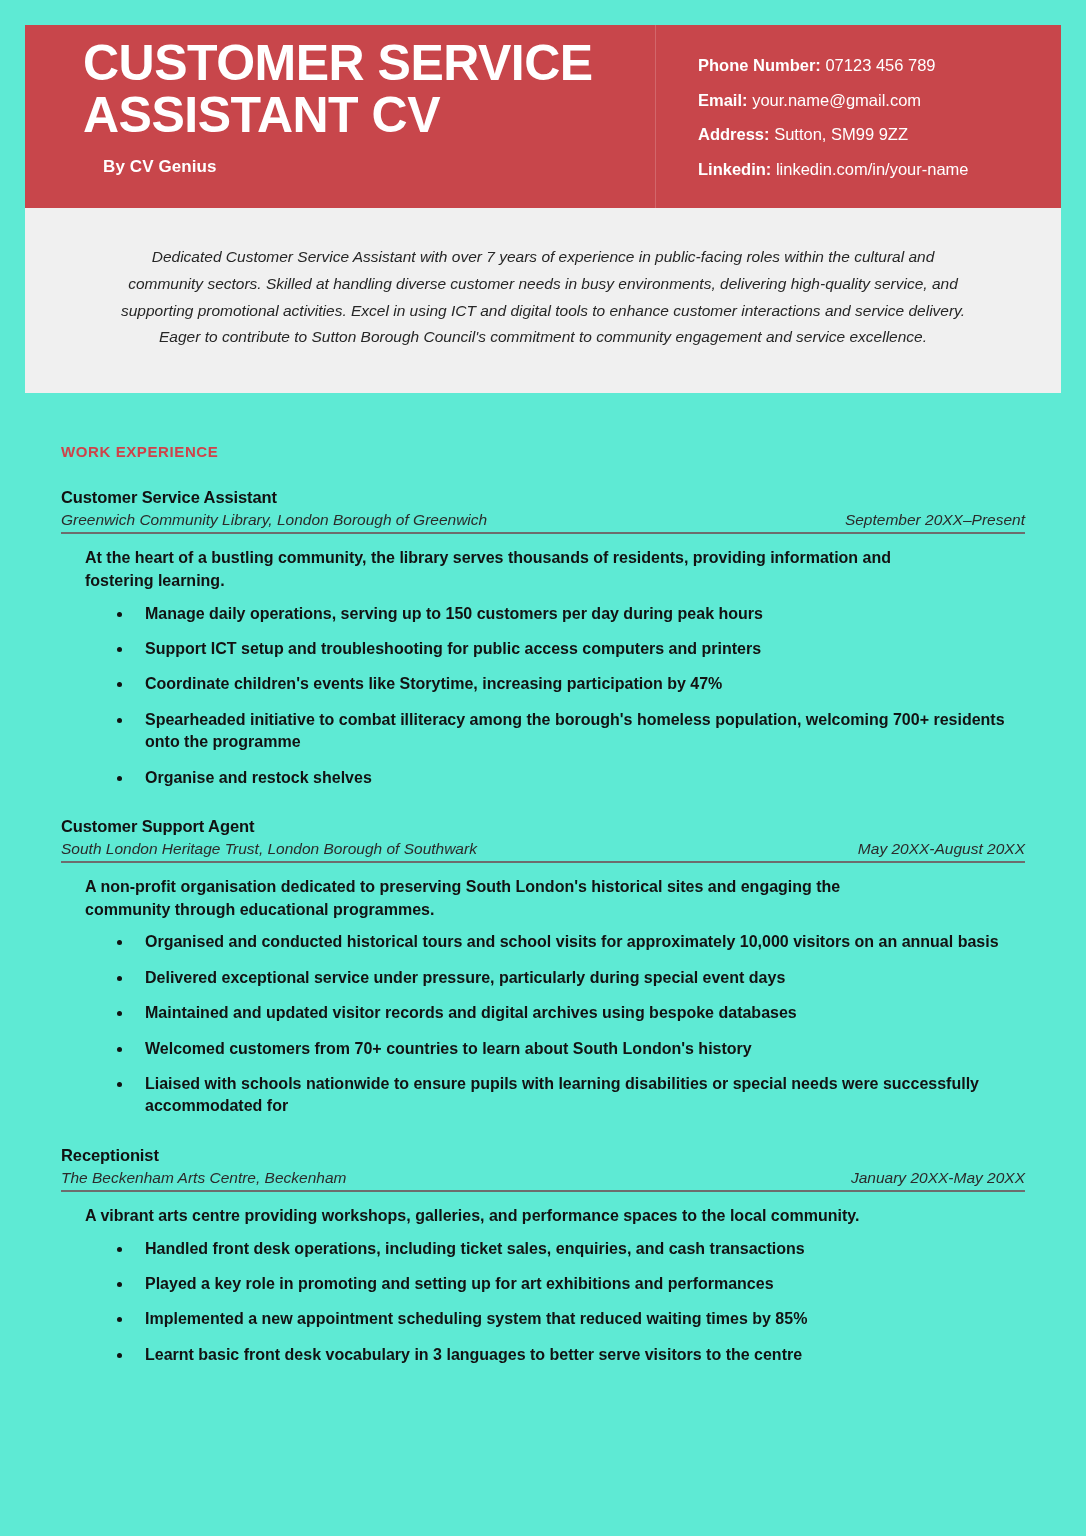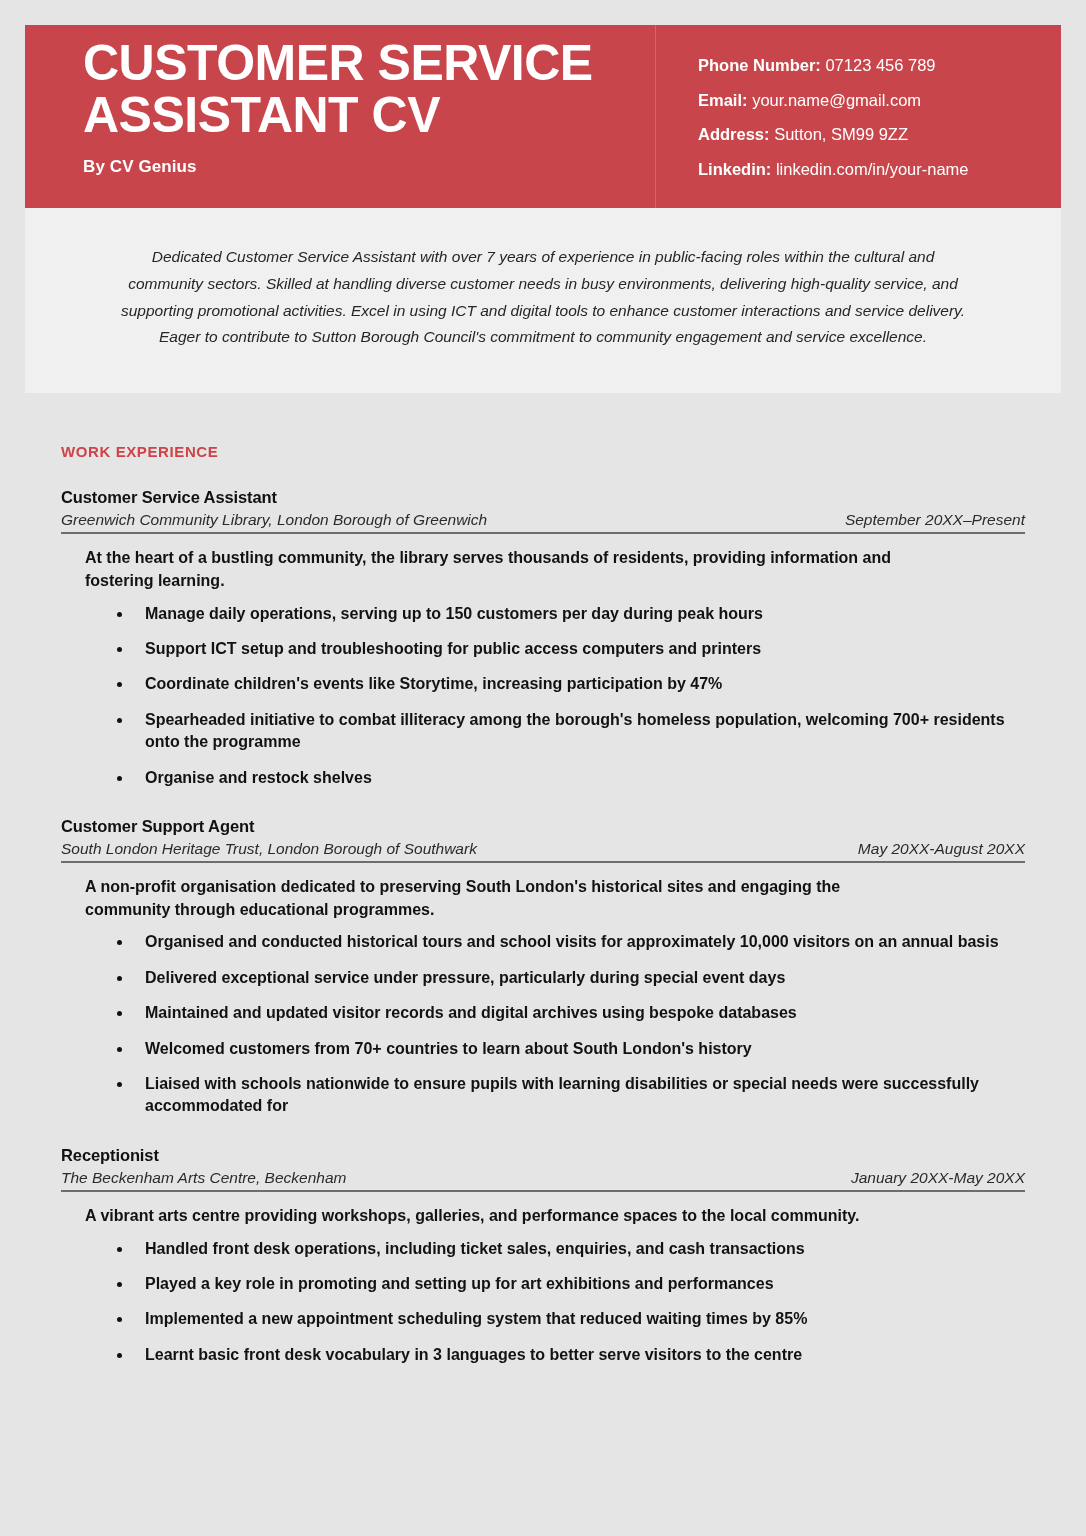--- a/index.html
+++ b/index.html
@@ -13,21 +13,21 @@
     height: 1536px;
     font-family: "Liberation Sans", sans-serif;
     color: #1a1a1a;
     position: relative;
     overflow: hidden;
   }
 
   .page {
     width: 1086px;
     height: 1536px;
-    background: #e5e5e5;
+    background: #5eead4;
     padding: 25px;
   }
 
   
   .header {
     background: #c8464b;
     display: flex;
     align-items: stretch;
     padding: 0;
     position: relative;
@@ -48,20 +48,21 @@
     letter-spacing: -0.5px;
     margin: 0;
     white-space: pre-line;
   }
   .cv-byline {
     color: #ffffff;
     font-size: 17px;
     font-weight: bold;
     margin-top: 16px;
     letter-spacing: 0.1px;
+    margin-left: 20px;
   }
   .header-divider {
     width: 1px;
     background: rgba(255,255,255,0.18);
     margin: 0 0 0 0;
     align-self: stretch;
   }
   .header-right {
     flex: 1;
     padding: 32px 0 0 42px;

